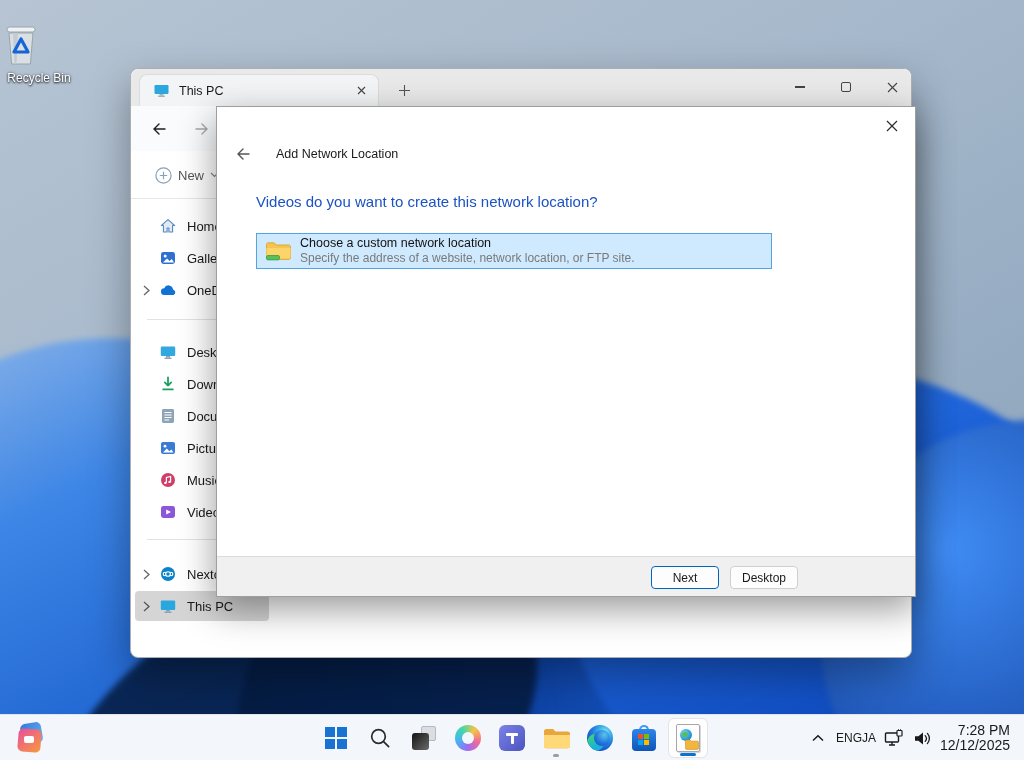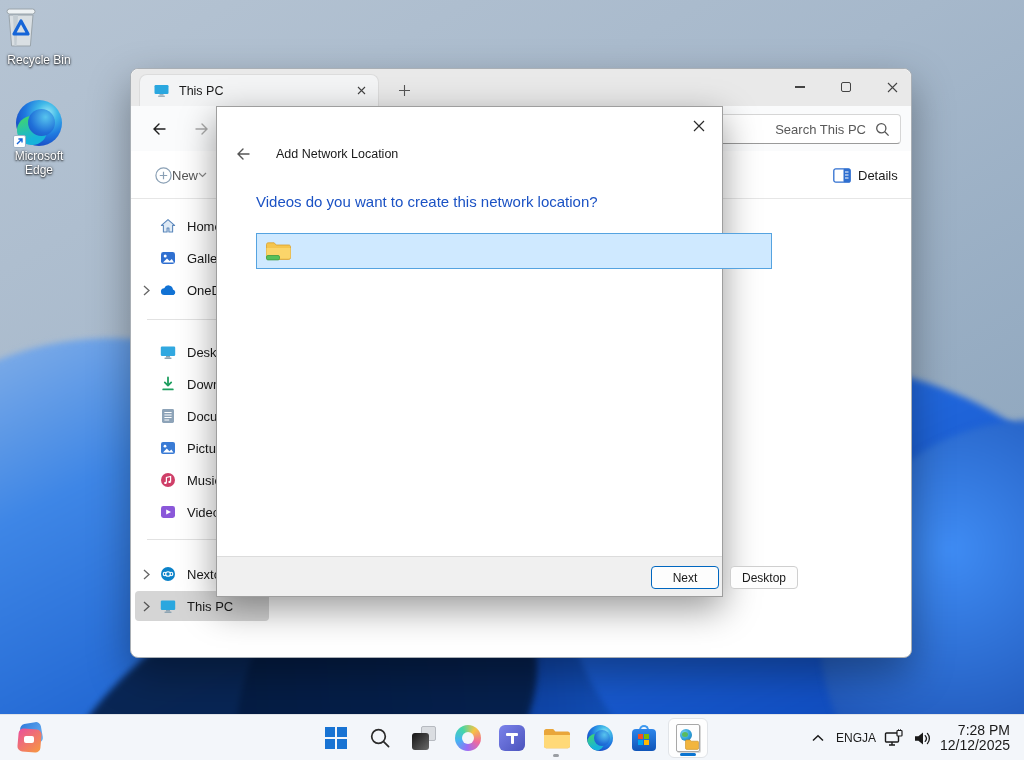--- a/index.html
+++ b/index.html
@@ -14,21 +14,21 @@
         background:linear-gradient(100deg,#062254 0%,#0d3f9e 35%,#1a66dd 75%,#3f8ef2 100%); }
   .p3 { left:560px; top:370px; width:580px; height:470px; transform:rotate(16deg);
         background:linear-gradient(140deg,#2d7af0 0%,#1250c4 60%,#0b2f7e 100%); }
   .p4 { left:20px; top:590px; width:540px; height:320px; transform:rotate(-30deg); background:#051b3f; opacity:.85; }
   .p5 { left:820px; top:420px; width:430px; height:430px; background:radial-gradient(circle at 30% 30%,#3f8cf4,#123f9e 70%); }
 
   
   .dicon { position:absolute; width:78px; text-align:center; color:#fff; font-size:12px;
            text-shadow:0 1px 2px rgba(0,0,0,.85), 0 0 3px rgba(0,0,0,.6); cursor:default; }
   .dicon .art { display:block; margin:0 auto 3px auto; }
-  #icon-recycle { left:0px; top:4px; }
+  #icon-recycle { left:0px; top:22px; }
   #icon-edge { left:0px; top:100px; }
   .edge-ball { position:relative; width:46px; height:46px; border-radius:50%;
       background:radial-gradient(circle at 68% 28%,#9be8f7 0%,#40b9e8 22%,#1f7ae0 48%,#1a51c9 72%,#143a9e 100%); }
   .edge-ball .swirl1 { position:absolute; left:1px; top:16px; width:30px; height:29px; border-radius:50%;
       background:linear-gradient(160deg,#44d962 0%,#17b3d9 70%); }
   .edge-ball .swirl2 { position:absolute; left:12px; top:9px; width:27px; height:27px; border-radius:50%;
       background:radial-gradient(circle at 65% 30%,#57c4ee 0%,#1f6fd8 60%,#1a4fc0 100%); }
   .edge-ball .badge { position:absolute; left:-3px; bottom:-2px; width:13px; height:13px; background:#fff;
       border:1px solid #9db3c8; border-radius:2px; display:flex; align-items:center; justify-content:center; }
 
@@ -49,42 +49,42 @@
 
   .navrow { position:absolute; left:0; top:37px; width:100%; height:45px; background:#fafbfc; }
   .navbtn { position:absolute; top:10px; width:26px; height:26px; display:flex; align-items:center; justify-content:center; border-radius:4px; }
   #nav-back { left:15px; } #nav-fwd { left:58px; }
   .searchbox { position:absolute; left:556px; top:8px; width:214px; height:30px; background:#fff;
       border:1px solid #d6d6d6; border-bottom:1px solid #9a9a9a; border-radius:4px; }
   .searchbox .stext { position:absolute; right:34px; top:7px; font-size:13px; color:#595959; white-space:nowrap; }
   .searchbox .sicon { position:absolute; right:10px; top:7px; }
 
   .toolbar { position:absolute; left:0; top:82px; width:100%; height:48px; background:#fff; border-bottom:1px solid #e6e6e6; }
-  .newbtn { position:absolute; left:16px; top:10px; height:28px; display:flex; align-items:center; gap:0; padding:0 8px; border-radius:4px; color:#555; font-size:13px; }
+  .newbtn { position:absolute; left:16px; top:10px; height:28px; display:flex; align-items:center; gap:6px; padding:0 8px; border-radius:4px; color:#555; font-size:13px; }
   .detailsbtn { position:absolute; left:694px; top:10px; height:28px; display:flex; align-items:center; gap:7px; padding:0 8px; border-radius:4px; color:#1a1a1a; font-size:13px; }
 
   .winbody { position:absolute; left:0; top:130px; width:100%; height:434px; background:#fff; overflow:hidden; }
   .side-item { position:absolute; left:4px; width:134px; height:30px; display:flex; align-items:center; border-radius:4px; }
   .side-item.sel { background:#d5d5d5; }
   .side-item .chev { width:22px; display:flex; justify-content:center; }
   .side-item .nochev { width:22px; }
   .side-item .si { width:22px; display:flex; justify-content:center; }
   .side-item .slabel { font-size:13px; color:#191919; margin-left:8px; white-space:nowrap; }
   .side-sep { position:absolute; left:16px; width:108px; height:1px; background:#e2e2e2; }
 
   .statusbar { position:absolute; left:0; top:564px; width:100%; height:26px; background:#fff; border-top:1px solid #ececec; border-radius:0 0 8px 8px; }
   .statusbar .count { position:absolute; left:12px; top:5px; font-size:12px; color:#222; }
   .statusbar .sdiv { position:absolute; left:70px; top:4px; width:1px; height:17px; background:#dedede; }
   .viewicons { position:absolute; right:12px; top:4px; display:flex; gap:12px; align-items:center; }
   .vi-list { display:flex; flex-direction:column; gap:2.6px; }
   .vi-list span { display:block; width:13px; height:1.6px; background:#555; }
   .vi-thumb { width:13px; height:12px; border:1.6px solid #555; border-radius:2px; }
 
   
-  .dlg { position:absolute; left:216px; top:106px; width:507px; height:491px; background:#fff;
+  .dlg { position:absolute; left:216px; top:106px; width:700px; height:491px; background:#fff;
          border:1px solid #9e9e9e; box-shadow:0 12px 34px rgba(0,0,0,.4); z-index:30; }
   .dlg-close { position:absolute; right:10px; top:6px; width:26px; height:26px; display:flex; align-items:center; justify-content:center; }
   .dlg-back { position:absolute; left:12px; top:34px; width:28px; height:26px; display:flex; align-items:center; justify-content:center; border-radius:4px; }
   .dlg-title { position:absolute; left:59px; top:40px; font-size:12.5px; color:#1a1a1a; }
   .dlg-heading { position:absolute; left:39px; top:86px; font-size:15px; color:var(--wizard-heading,#1b52c4); }
   .option { position:absolute; left:39px; top:126px; width:516px; height:36px;
             background:var(--selection-bg,#cfe9ff); border:1px solid var(--selection-border,#55a3e0); display:flex; align-items:center; }
   .option .oicon { margin:0 8px 0 8px; }
   .option .otexts { display:flex; flex-direction:column; line-height:15px; }
   .option .otitle { font-size:12.5px; color:#111; }
@@ -163,32 +163,20 @@
       <svg width="42" height="46" viewBox="0 0 42 46">
         <rect x="7" y="5" width="28" height="5" rx="2.5" fill="#eef2f4" stroke="#9aa4ab"></rect>
         <path d="M9 11h24l-2.6 31H11.6z" fill="#d9dfe3" stroke="#9aa4ab"></path>
         <path d="M13 11h5l-1.5 31h-2z" fill="#c3ccd2"></path>
         <path d="M21 17l7 13H14z" fill="none" stroke="#1565d8" stroke-width="3.2" stroke-linejoin="round"></path>
       </svg>
     </span>
     <span>Recycle Bin</span>
   </div>
 
-  <div class="dicon" id="icon-edge">
-    <span class="art edge-ball">
-      <span class="swirl1"></span>
-        <span class="swirl2"></span>
-      <span class="badge">
-        <svg width="9" height="9" viewBox="0 0 9 9">
-            <path d="M2 7 7 2M3.4 2H7v3.6" stroke="#1565d8" stroke-width="1.4" fill="none"></path>
-          </svg>
-      </span>
-    </span>
-    <span style="display:block;width:64px;margin:0 auto;">Microsoft Edge</span>
-  </div>
 
   <div class="win">
     <div class="titlebar">
       <div class="tab">
         <span class="ticon">
           <svg width="15" height="14" viewBox="0 0 15 14">
               <rect x="0.5" y="1" width="14" height="9" rx="1.2" fill="#2aa7df"></rect>
               <rect x="5.5" y="10" width="4" height="1.6" fill="#9fb3bf"></rect>
               <rect x="4" y="11.6" width="7" height="1.4" rx="0.7" fill="#9fb3bf"></rect>
             </svg>
@@ -420,20 +408,22 @@
 
     <div class="option">
       <span class="oicon">
         <svg width="27" height="22" viewBox="0 0 27 22">
           <path d="M1.5 4.5c0-1 .7-1.7 1.7-1.7h6l2 2.2h12.6c1 0 1.7.8 1.7 1.7v11c0 1-.7 1.7-1.7 1.7H3.2c-1 0-1.7-.8-1.7-1.7z" fill="#f5c54e" stroke="#d99f2b" stroke-width="0.8"></path>
           <path d="M1.5 8h24v8.8c0 1-.7 1.7-1.7 1.7H3.2c-1 0-1.7-.8-1.7-1.7z" fill="#fbd56a"></path>
           <rect x="1.5" y="15.5" width="13" height="4.4" rx="1.4" fill="#58c05a" stroke="#3e9c44" stroke-width="0.8"></rect>
         </svg>
       </span>
       <span class="otexts">
+        <span class="otitle">Choose a custom network location</span>
+        <span class="osub">Specify the address of a website, network location, or FTP site.</span>
       </span>
     </div>
 
     <div class="dlg-footer">
       <span class="btn primary" id="btn-next">Next</span>
       <span class="btn" id="btn-cancel">Desktop</span>
     </div>
   </div>
 
   <div class="taskbar">

